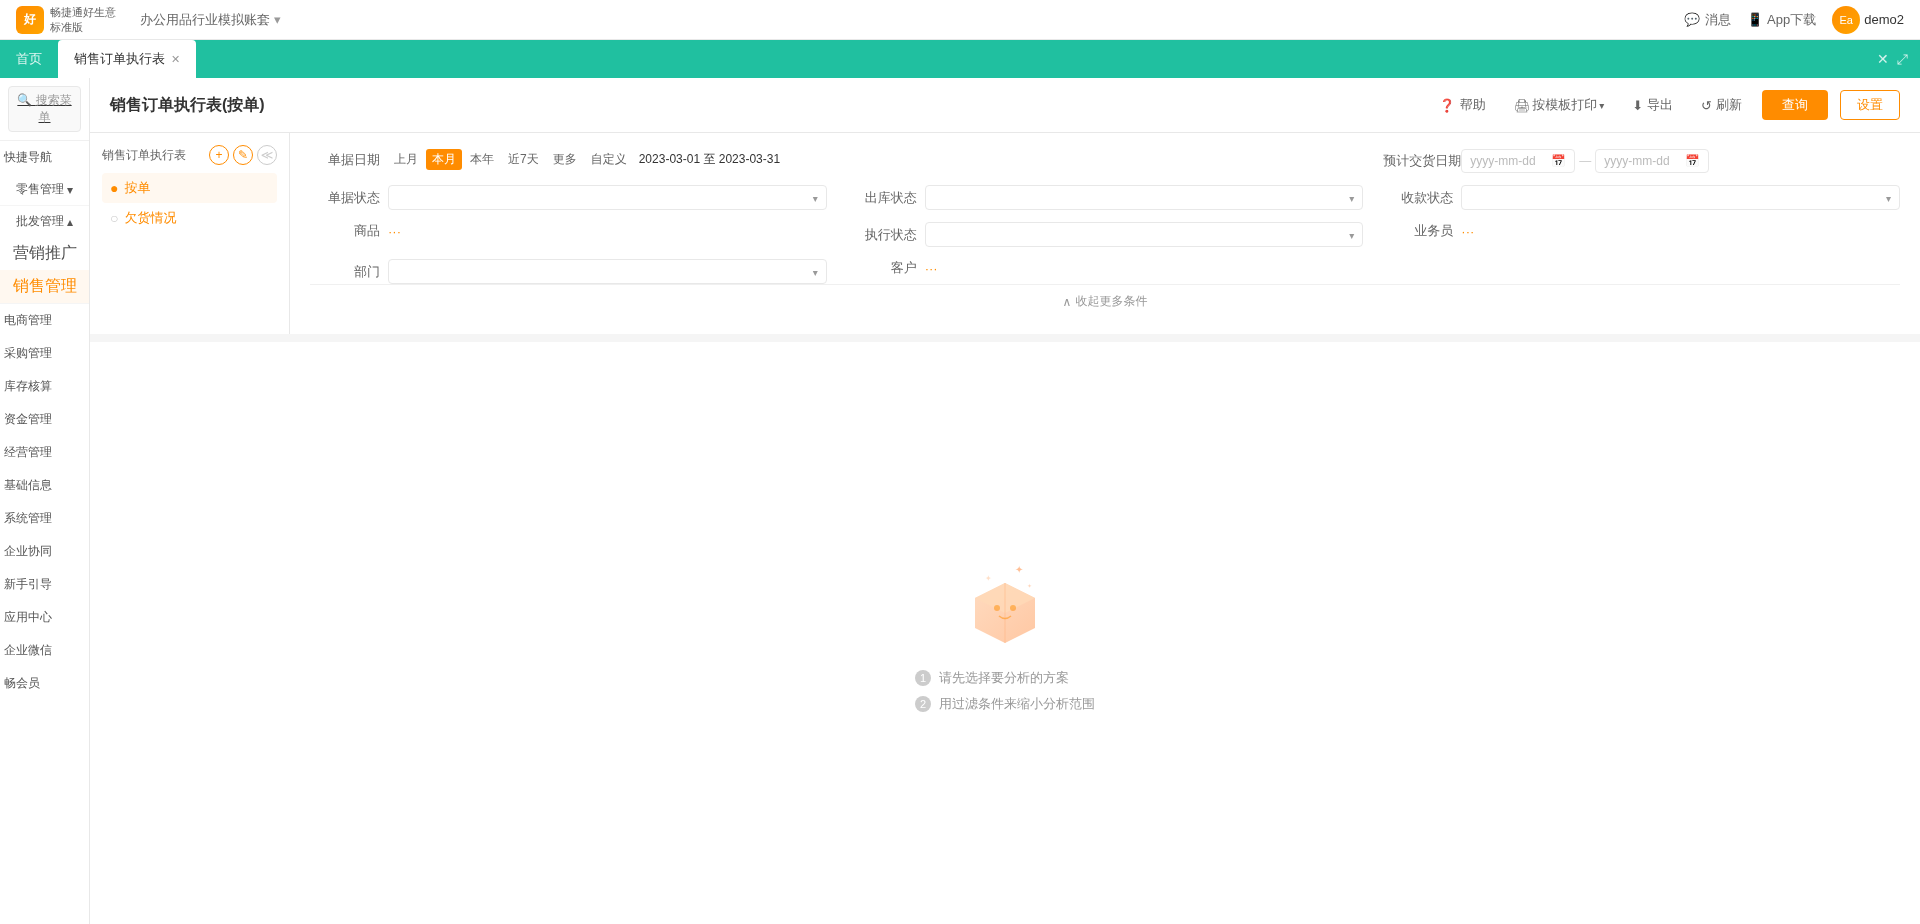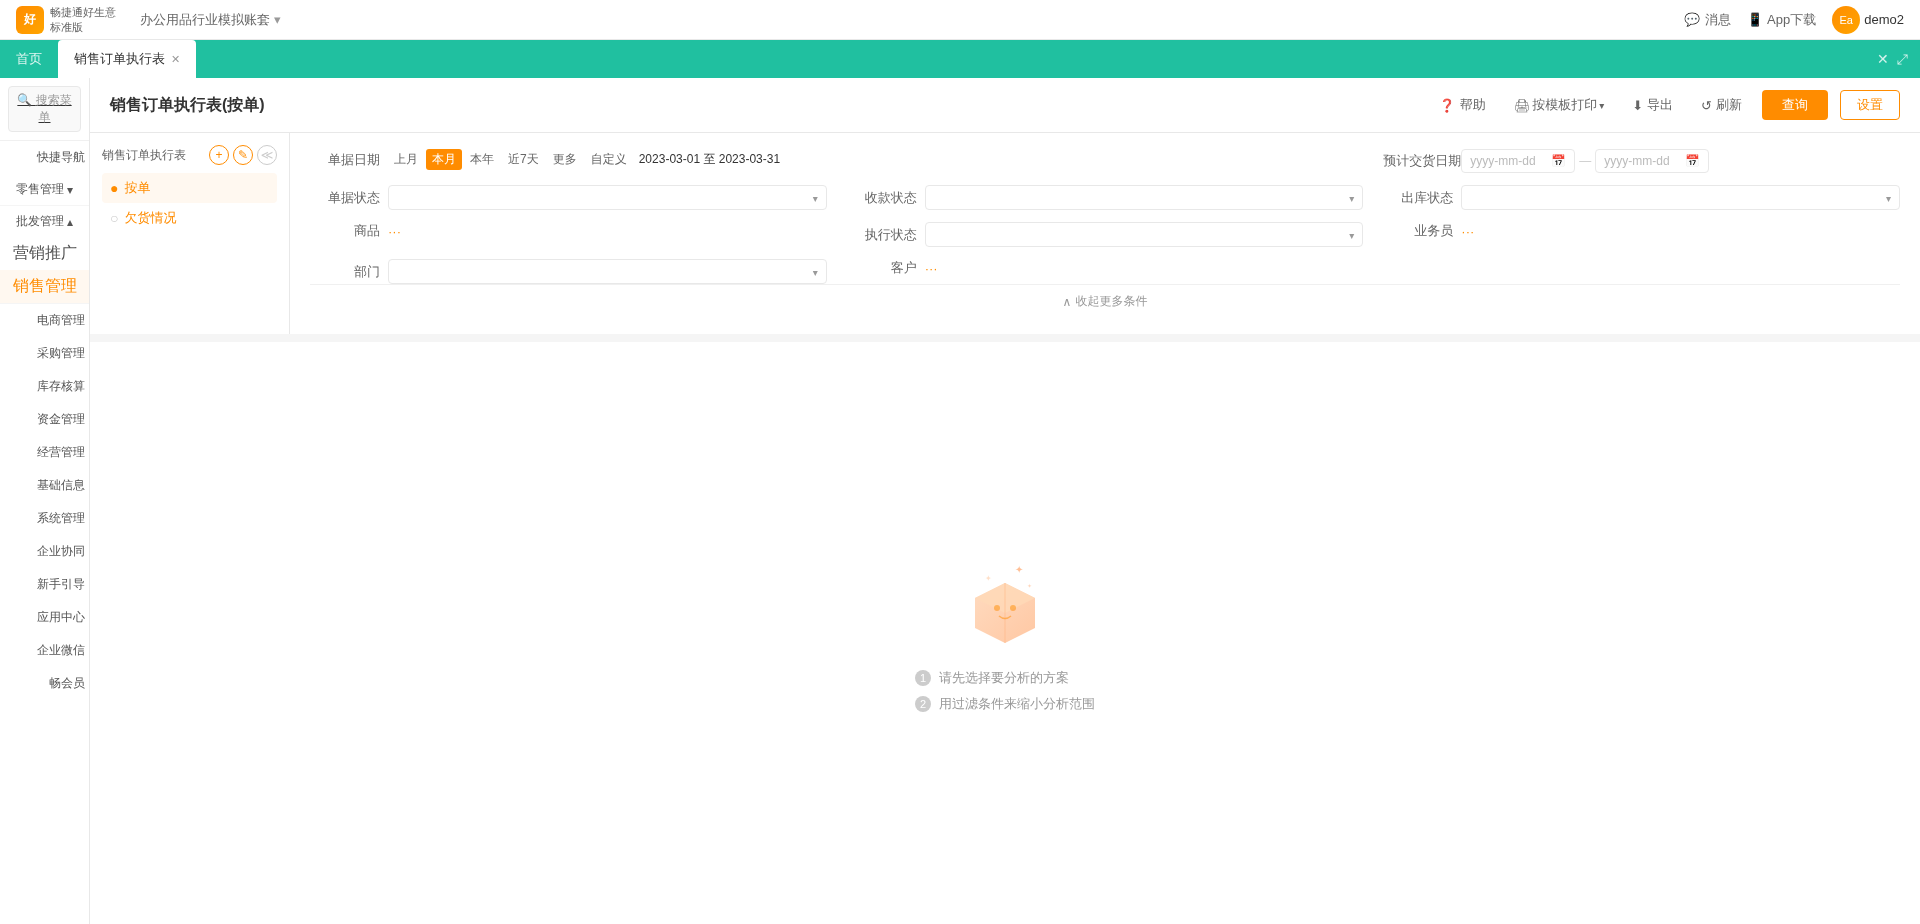--- a/index.html
+++ b/index.html
@@ -155,21 +155,21 @@
       cursor: pointer;
     }
     .sidebar-item {
       padding: 8px 4px;
       text-align: center;
       font-size: 12px;
       color: #555;
       cursor: pointer;
       display: flex;
       flex-direction: column;
-      align-items: flex-end;
+      align-items: flex-start;
       gap: 2px;
     }
     .sidebar-group {
       border-bottom: 1px solid #f5f5f5;
     }
     .sidebar-group-header {
       padding: 7px 8px;
       font-size: 12px;
       color: #555;
       cursor: pointer;
@@ -635,33 +635,33 @@
                 <div class="select-control">
                   <span></span>
                   <span class="chevron-down"></span>
                 </div>
               </div>
             </div>
           </div>
 
           <div>
             <div class="filter-row">
-              <span class="filter-label">收款状态</span>
+              <span class="filter-label">出库状态</span>
               <div class="filter-control">
                 <div class="select-control">
                   <span></span>
                   <span class="chevron-down"></span>
                 </div>
               </div>
             </div>
           </div>
 
           <div>
             <div class="filter-row">
-              <span class="filter-label">出库状态</span>
+              <span class="filter-label">收款状态</span>
               <div class="filter-control">
                 <div class="select-control">
                   <span></span>
                   <span class="chevron-down"></span>
                 </div>
               </div>
             </div>
           </div>
 
           <div>

